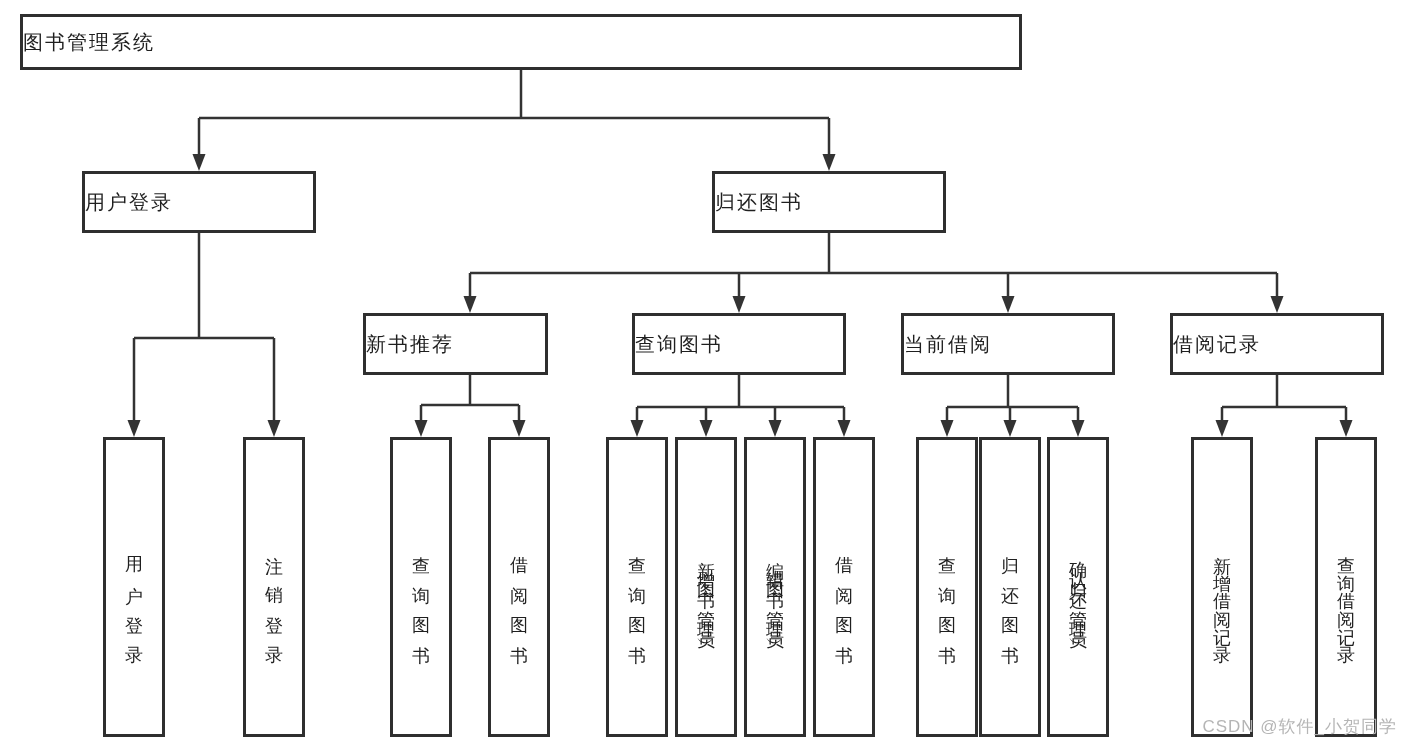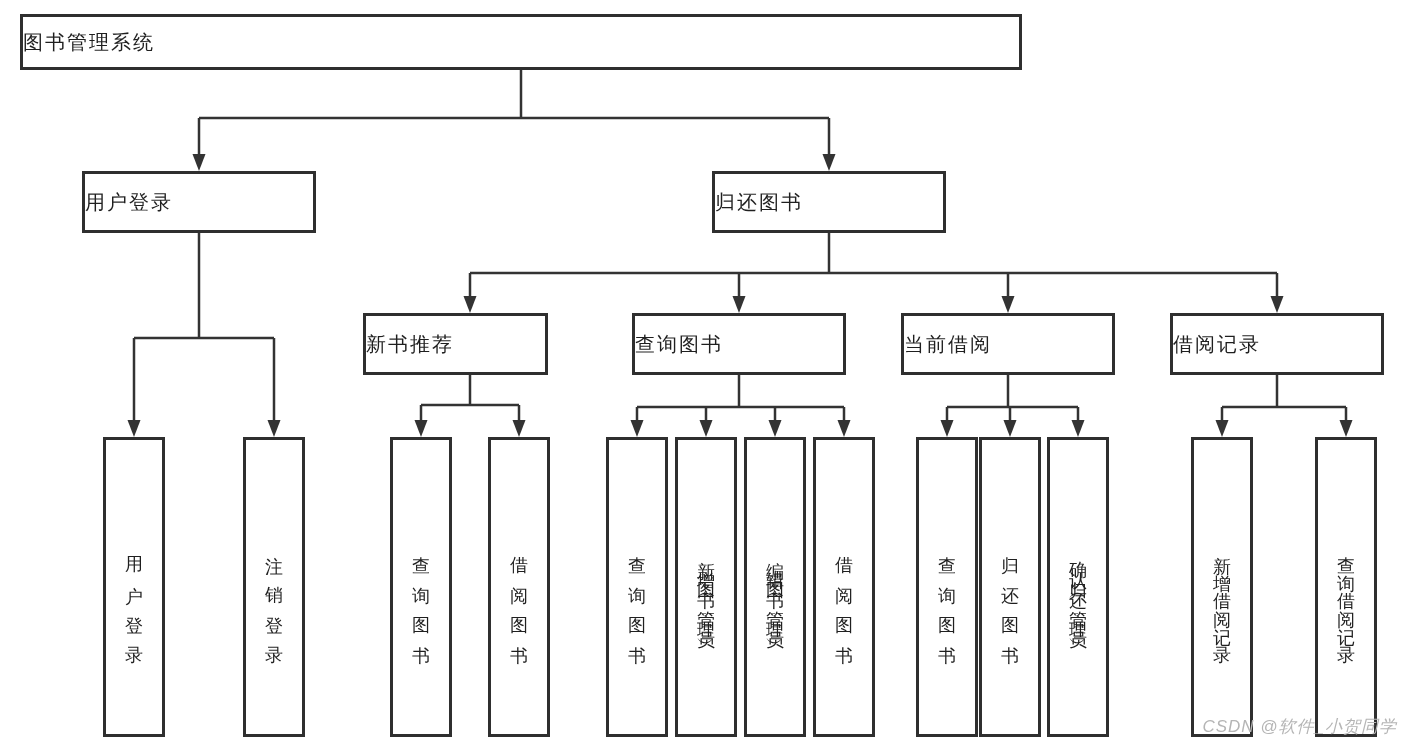--- a/index.html
+++ b/index.html
@@ -61,21 +61,20 @@
   .t9 { letter-spacing: 10px; margin-bottom: -10px; }
   #watermark {
     position: absolute;
     right: 8px;
     top: 715px;
     font-size: 17px;
     letter-spacing: 1px;
     color: #b5b5b5;
     z-index: 5;
     white-space: nowrap;
-    font-style: italic;
   }
 </style>
 </head>
 <body>
 
 <div id="stage">
 
   <svg id="connectors" viewBox="0 0 1405 747" xmlns="http://www.w3.org/2000/svg">
     <g stroke="#333333" stroke-width="2.5" fill="none">
 

